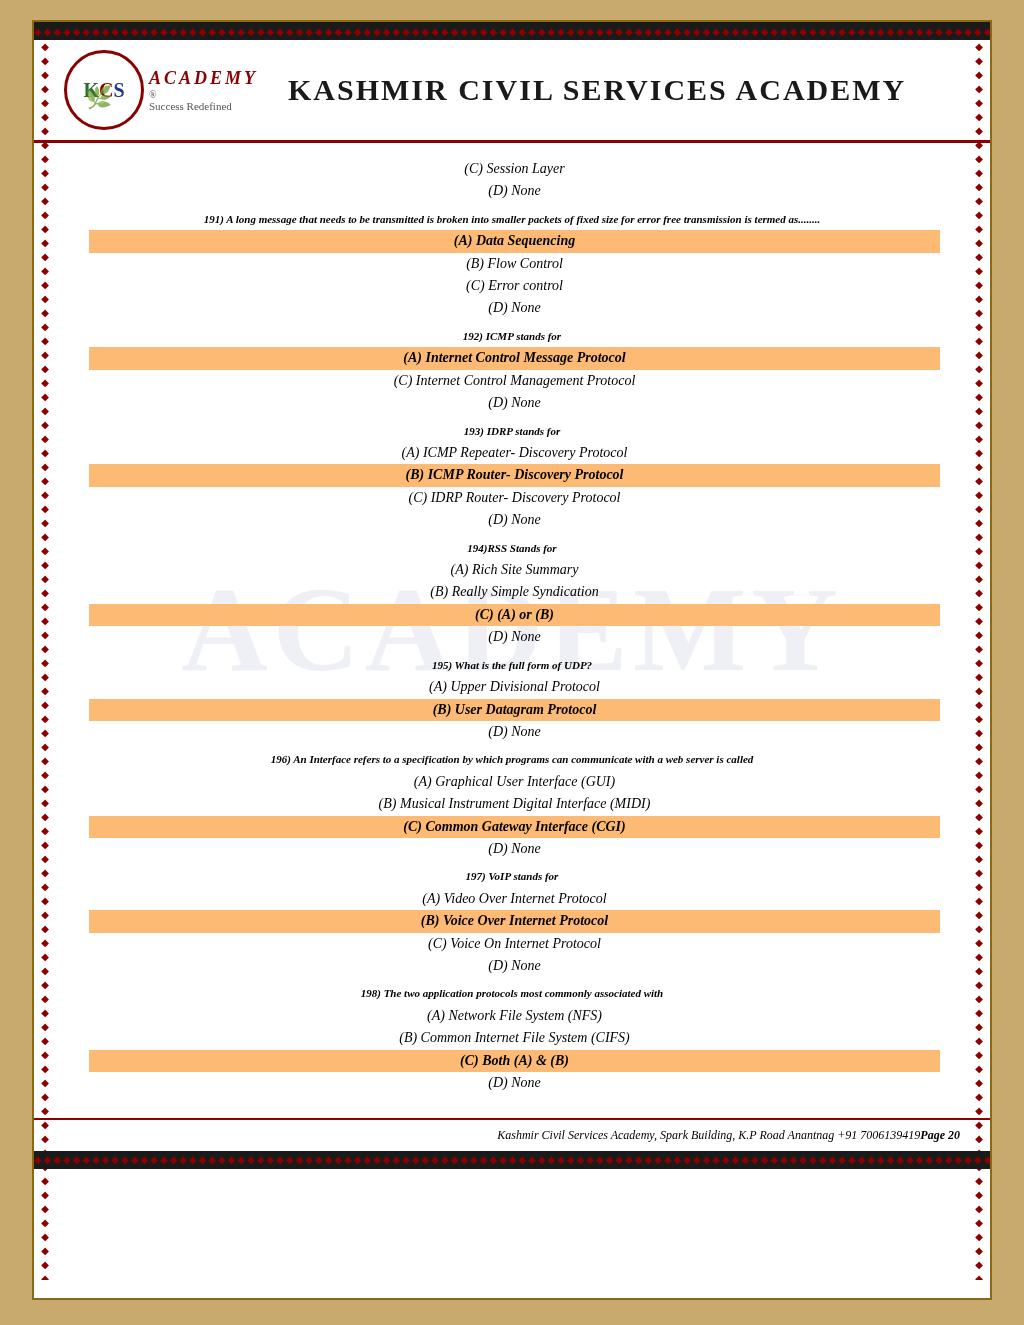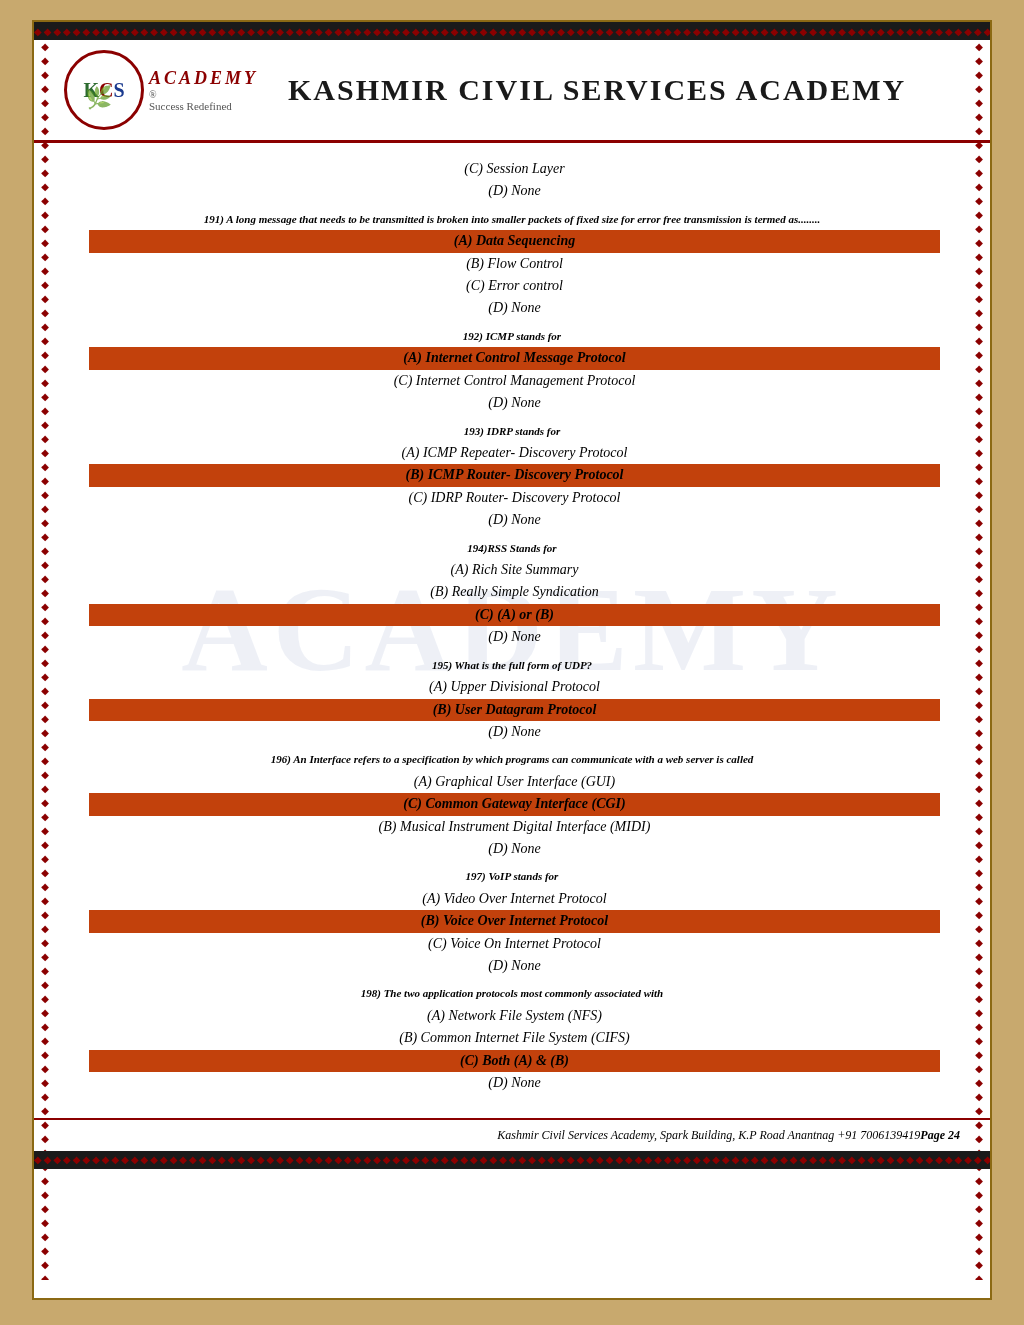--- a/index.html
+++ b/index.html
@@ -185,21 +185,21 @@
     .plain-option {
       display: block;
       font-size: 14px;
       font-style: italic;
       color: #000;
       line-height: 1.6;
       margin-left: 5px;
     }
 
     .plain-option.correct {
-      background-color: #c2410c;
+      background-color: #fdba74;
       color: #000;
       font-weight: 600;
     }
 
     .footer-bar {
       border-top: 2px solid #8B0000;
       padding: 8px 30px;
       display: flex;
       justify-content: flex-end;
       align-items: center;
@@ -289,22 +289,22 @@
           </div>
           <div class="qa-item">
             <div class="question-text">195) What is the full form of UDP?</div>
             <span class="plain-option">(A) Upper Divisional Protocol</span>
             <span class="plain-option correct">(B) User Datagram Protocol</span>
             <span class="plain-option">(D) None</span>
           </div>
           <div class="qa-item">
             <div class="question-text">196) An Interface refers to a specification by which programs can communicate with a web server is called</div>
             <span class="plain-option">(A) Graphical User Interface (GUI)</span>
+            <span class="plain-option">(B) Musical Instrument Digital Interface (MIDI)</span>
             <span class="plain-option correct">(C) Common Gateway Interface (CGI)</span>
-            <span class="plain-option">(B) Musical Instrument Digital Interface (MIDI)</span>
             <span class="plain-option">(D) None</span>
           </div>
           <div class="qa-item">
             <div class="question-text">197) VoIP stands for</div>
             <span class="plain-option">(A) Video Over Internet Protocol</span>
             <span class="plain-option correct">(B) Voice Over Internet Protocol</span>
             <span class="plain-option">(C) Voice On Internet Protocol</span>
             <span class="plain-option">(D) None</span>
           </div>
           <div class="qa-item">
@@ -314,17 +314,17 @@
             <span class="plain-option correct">(C) Both (A) &amp; (B)</span>
             <span class="plain-option">(D) None</span>
           </div>
         </div>
 
     </div>
   </div>
 
   <div class="footer-bar">
     <span class="footer-text">Kashmir Civil Services Academy, Spark Building, K.P Road Anantnag  +91 7006139419</span>
-    <span class="footer-page">Page 24</span>
+    <span class="footer-page">Page 20</span>
   </div>
 
   <div class="diamond-border-bottom"></div>
 </div>
 
 </body></html>

